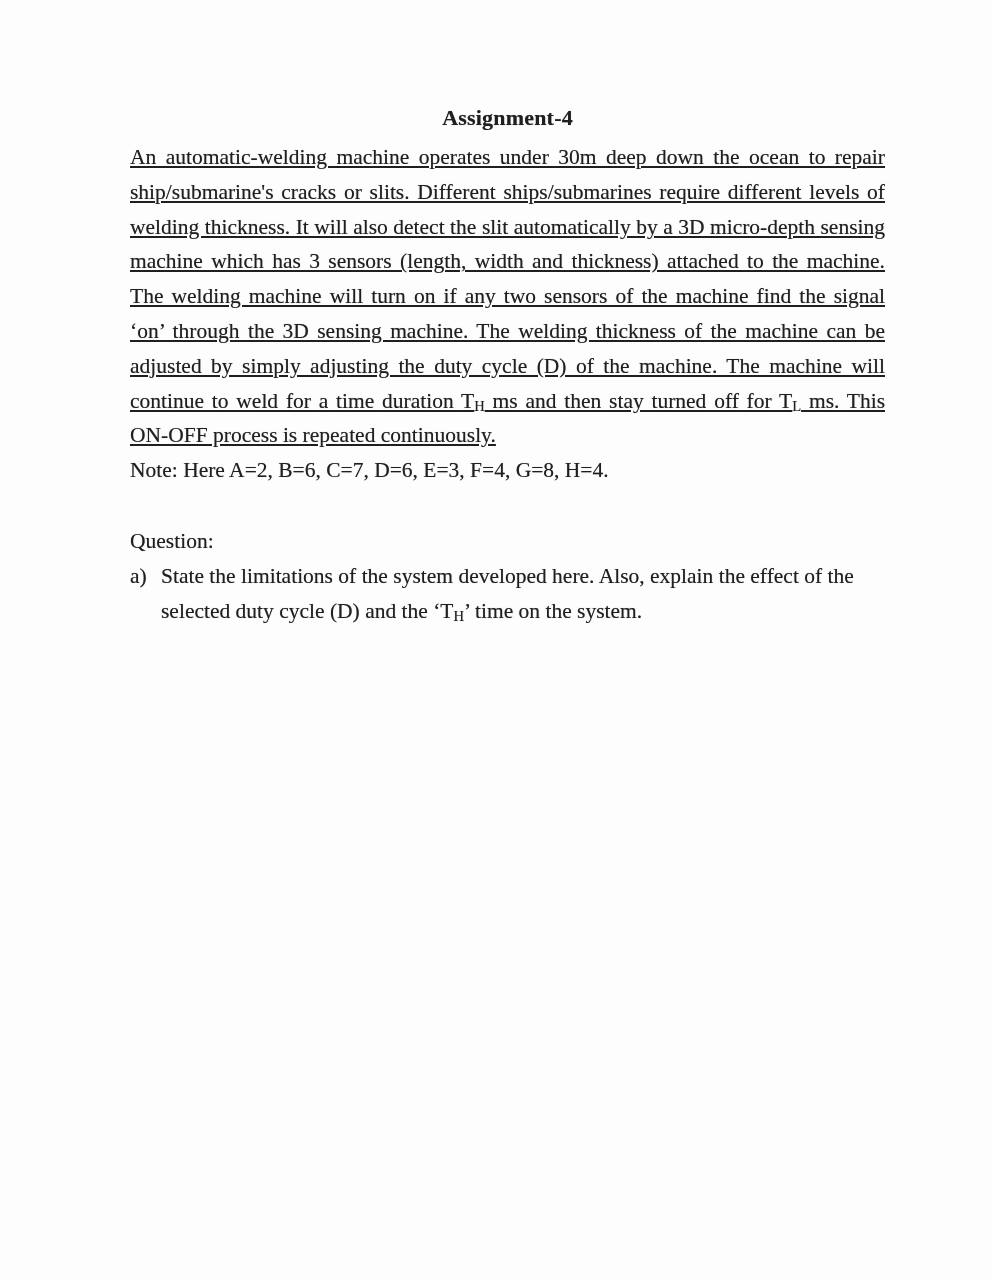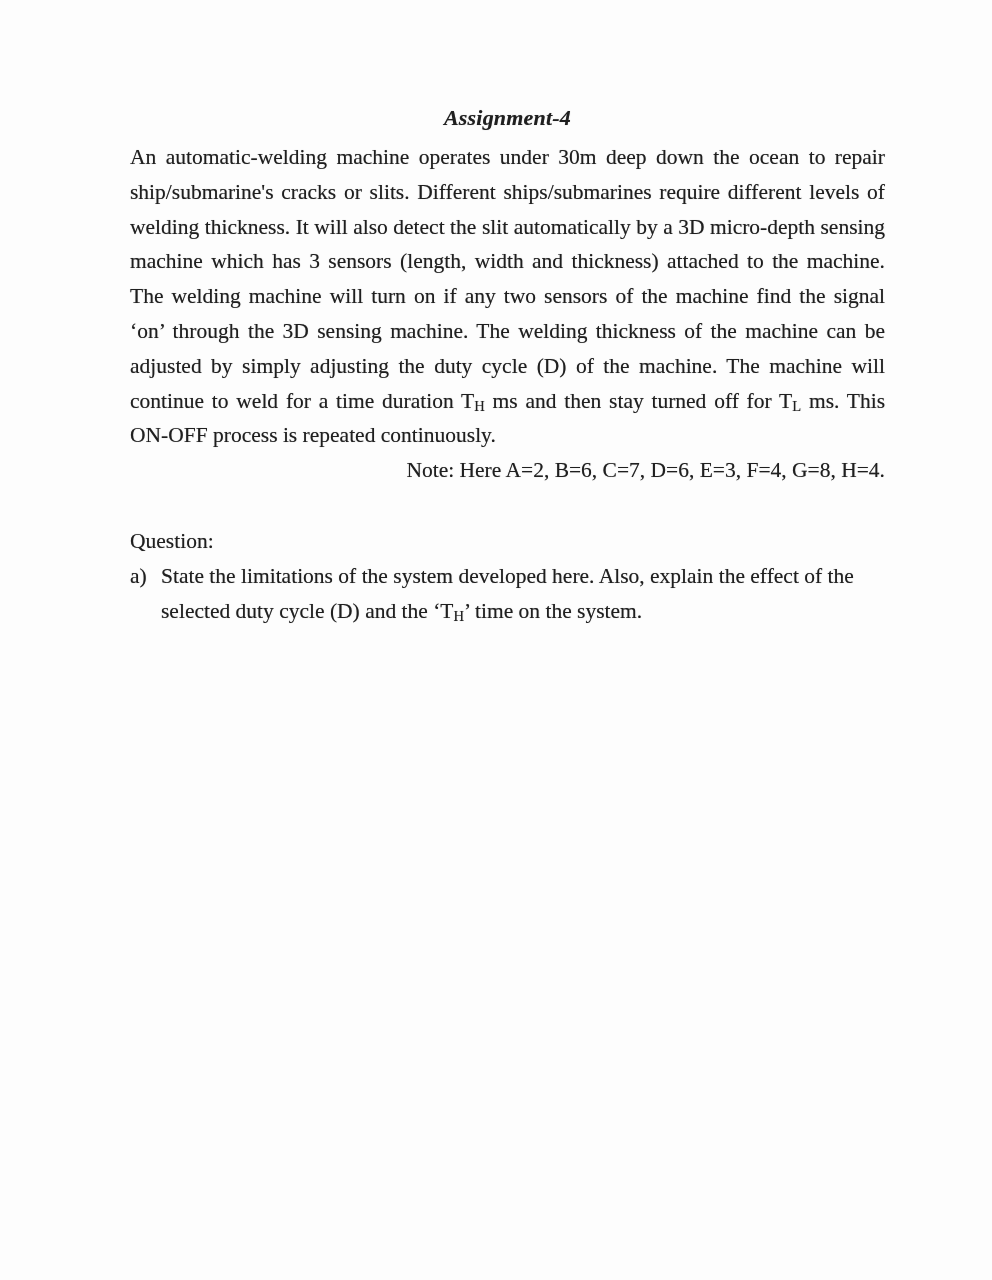--- a/index.html
+++ b/index.html
@@ -16,32 +16,31 @@
     padding: 100px 107px 0 130px;
     background: #fdfdfd;
     text-shadow: 0 0 0.7px rgba(40,40,40,0.55); 
   }
   .doc-title {
     text-align: center;
     font-weight: bold;
     font-size: 22px;
     line-height: 36px;
     letter-spacing: 0.2px;
-    font-style: italic;
   }
   .body-par {
     margin-top: 4px;
     font-size: 21.5px;
     line-height: 34.8px;
     text-align: justify;
+    text-decoration: underline;
   }
   .note-line {
     font-size: 21.5px;
     line-height: 34.8px;
-    text-align: right;
   }
   .question-heading {
     margin-top: 36px;
     font-size: 21.5px;
     line-height: 34.8px;
   }
   .q-item {
     display: flex;
     font-size: 21.5px;
     line-height: 34.8px;

